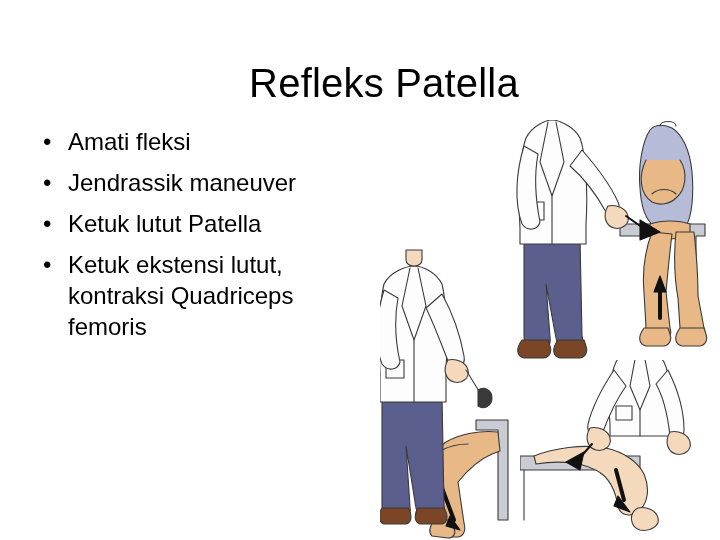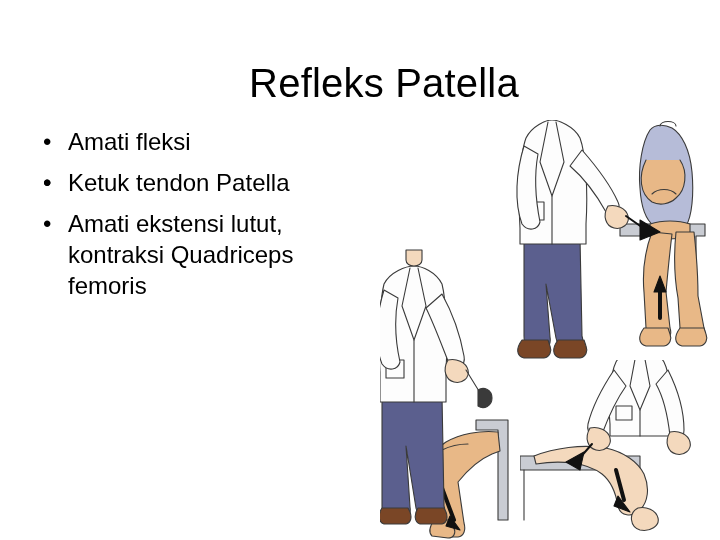--- a/index.html
+++ b/index.html
@@ -73,28 +73,29 @@
 
   <h1 id="slide-title">Refleks Patella</h1>
 
   <ul id="bullet-list">
     <li>
       <span class="bullet-dot">•</span>
       <span>Amati fleksi</span>
     </li>
     <li>
       <span class="bullet-dot">•</span>
-    </li>
-    <li>
-      <span class="bullet-dot">•</span>
-      <span>Ketuk tendon Patella</span>
-    </li>
-    <li>
-      <span class="bullet-dot">•</span>
-      <span>Amati ekstensi lutut, kontraksi Quadriceps femoris</span>
+      <span>Jendrassik maneuver</span>
+    </li>
+    <li>
+      <span class="bullet-dot">•</span>
+      <span>Ketuk lutut Patella</span>
+    </li>
+    <li>
+      <span class="bullet-dot">•</span>
+      <span>Ketuk ekstensi lutut, kontraksi Quadriceps femoris</span>
     </li>
   </ul>
 
   <div id="figure-area">
 
     <div class="fig" id="fig-a">
       <svg width="140" height="320" viewBox="0 0 140 320" xmlns="http://www.w3.org/2000/svg">
         <g stroke="#3a3a3a" stroke-width="1.1" fill="none" stroke-linejoin="round" stroke-linecap="round">
 
           <path d="M96 200 L128 200 L128 300 L118 300 L118 210 L96 210 Z" fill="#c9ccd3"></path>

